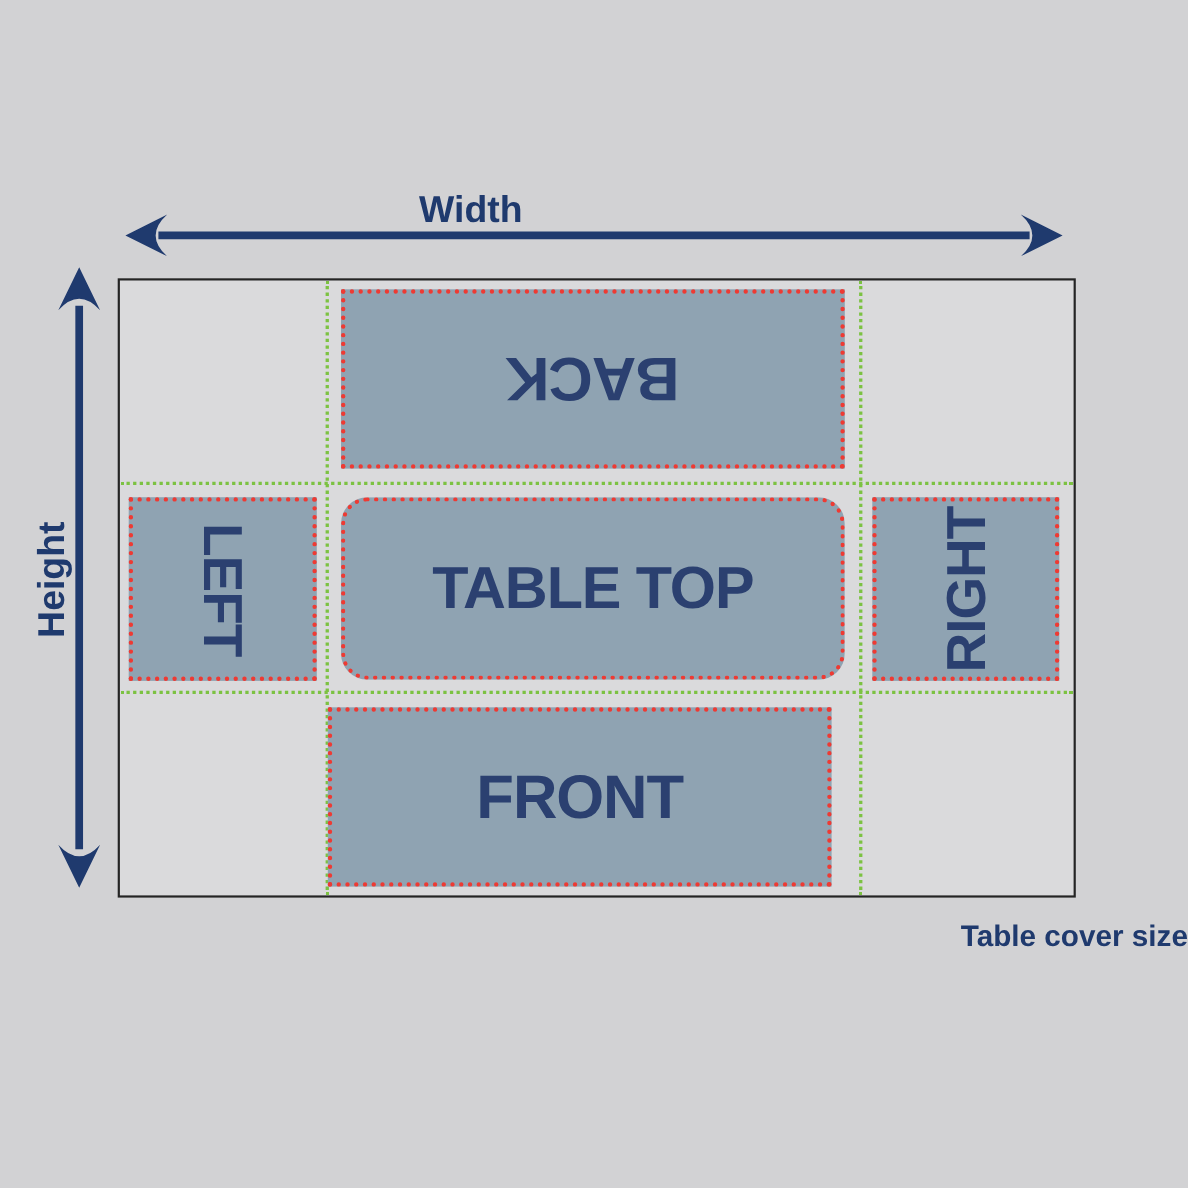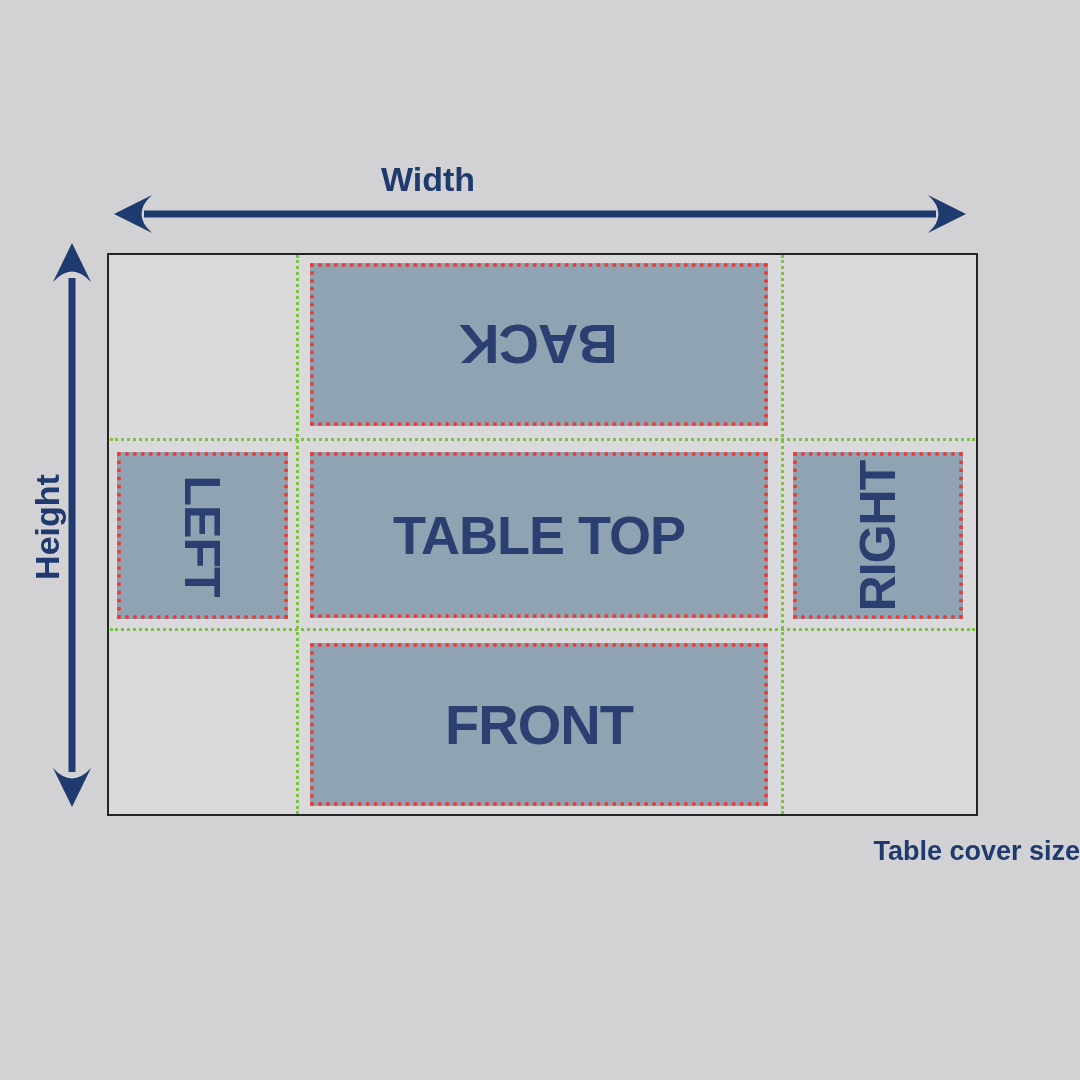--- a/index.html
+++ b/index.html
@@ -18,21 +18,21 @@
   .dim-label {
     position: absolute;
     color: var(--label-color, #1f3a6e);
     font-weight: bold;
     font-size: 34px;
     letter-spacing: 0px;
     text-align: center;
   }
   #width-label {
     left: 0;
-    top: 160px;
+    top: 172px;
     width: 856px;
   }
   #height-label {
     left: -33px;
     top: 507px;
     width: 160px;
     height: 40px;
     line-height: 40px;
     transform: rotate(-90deg);
   }
@@ -83,23 +83,23 @@
   }
   .panel-label {
     color: var(--panel-text, #2b4070);
     font-weight: bold;
     font-size: 54px;
     letter-spacing: -1px;
     white-space: nowrap;
   }
   #panel-back      { left: 310px; top: 263px; width: 458px; height: 163px; }
   #panel-left      { left: 117px; top: 452px; width: 171px; height: 167px; }
-  #panel-table-top { left: 310px; top: 452px; width: 458px; height: 166px; }
+  #panel-table-top { left: 310px; top: 452px; width: 458px; height: 166px; border-radius: 24px; }
   #panel-right     { left: 793px; top: 452px; width: 170px; height: 167px; }
-  #panel-front     { left: 310px; top: 643px; width: 458px; height: 163px; }
+  #panel-front     { left: 298px; top: 643px; width: 458px; height: 163px; }
   #panel-back .panel-label  { transform: rotate(180deg); font-size: 56px; }
   #panel-left .panel-label  { transform: rotate(90deg);  font-size: 50px; }
   #panel-right .panel-label { transform: rotate(-90deg); font-size: 50px; }
   #panel-front .panel-label { font-size: 56px; }
   
   #caption {
     position: absolute;
     left: 0;
     top: 836px;
     width: 1080px;

